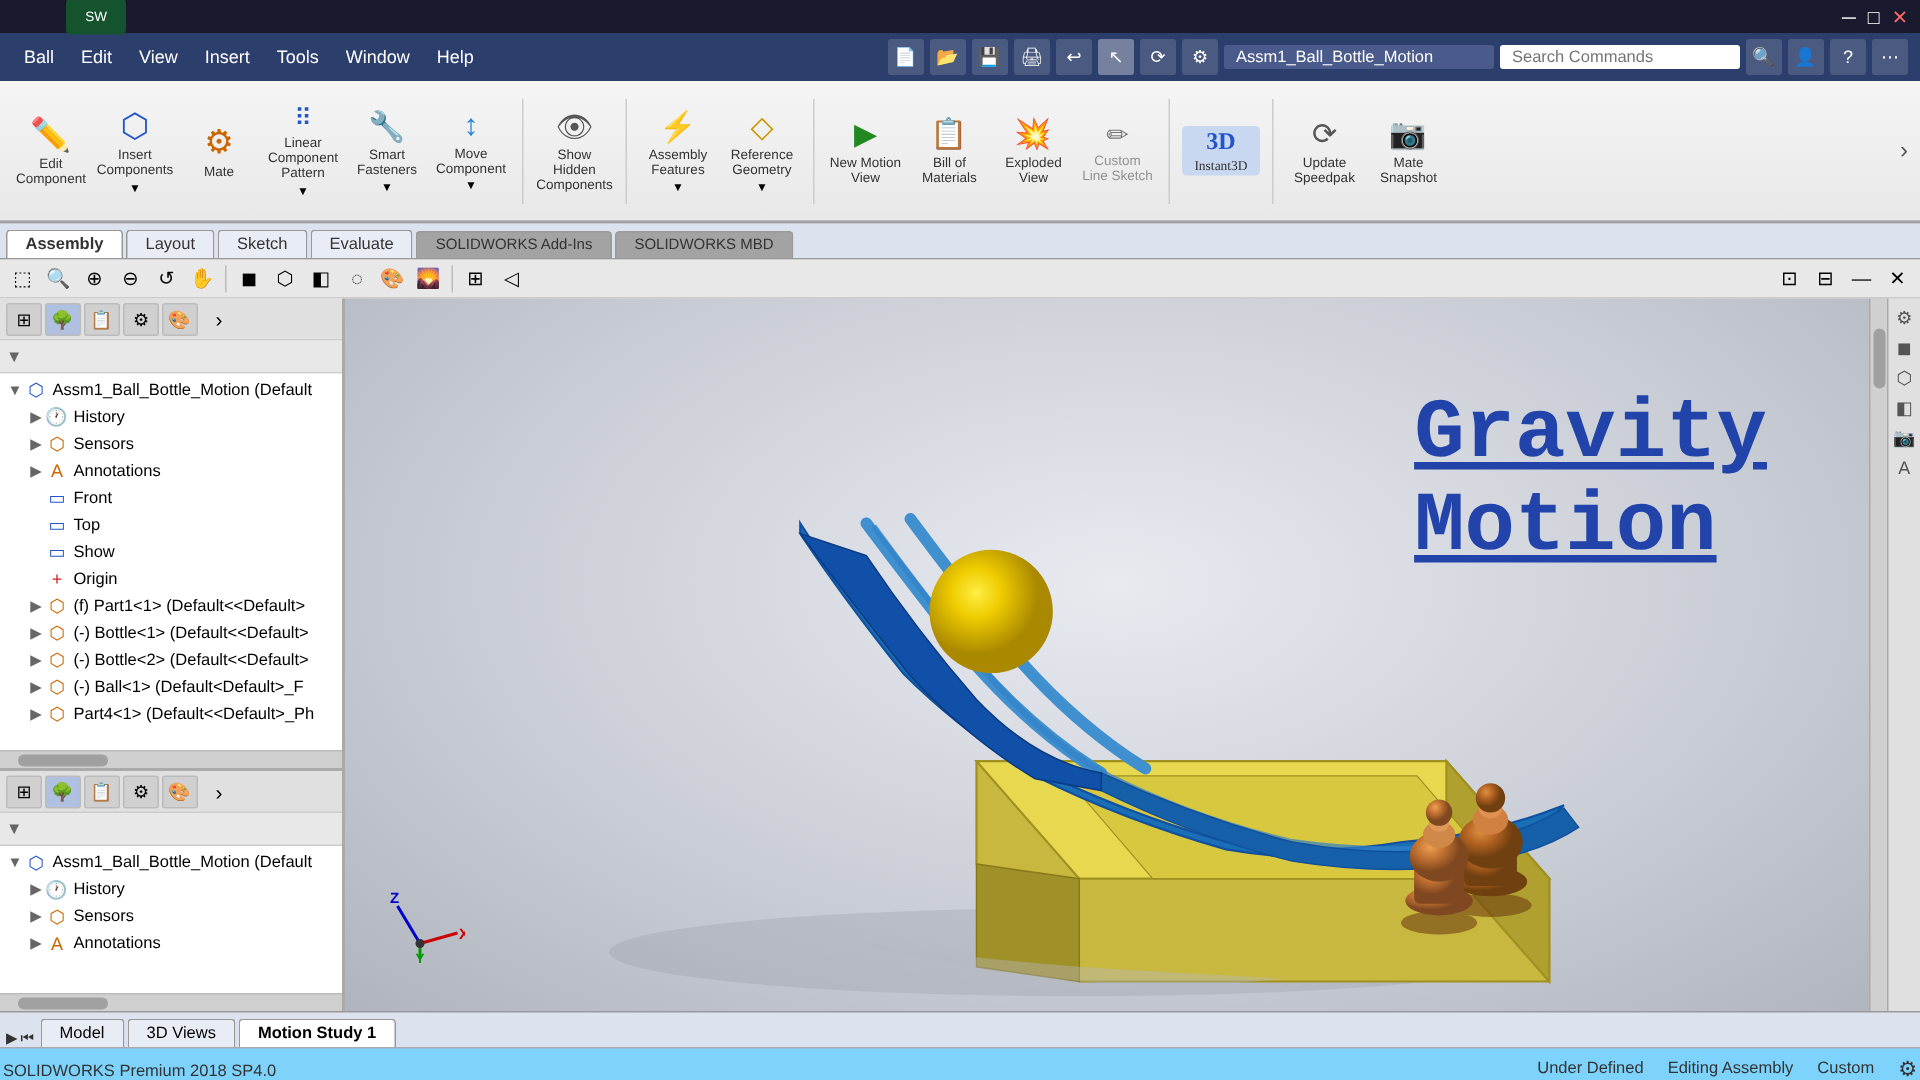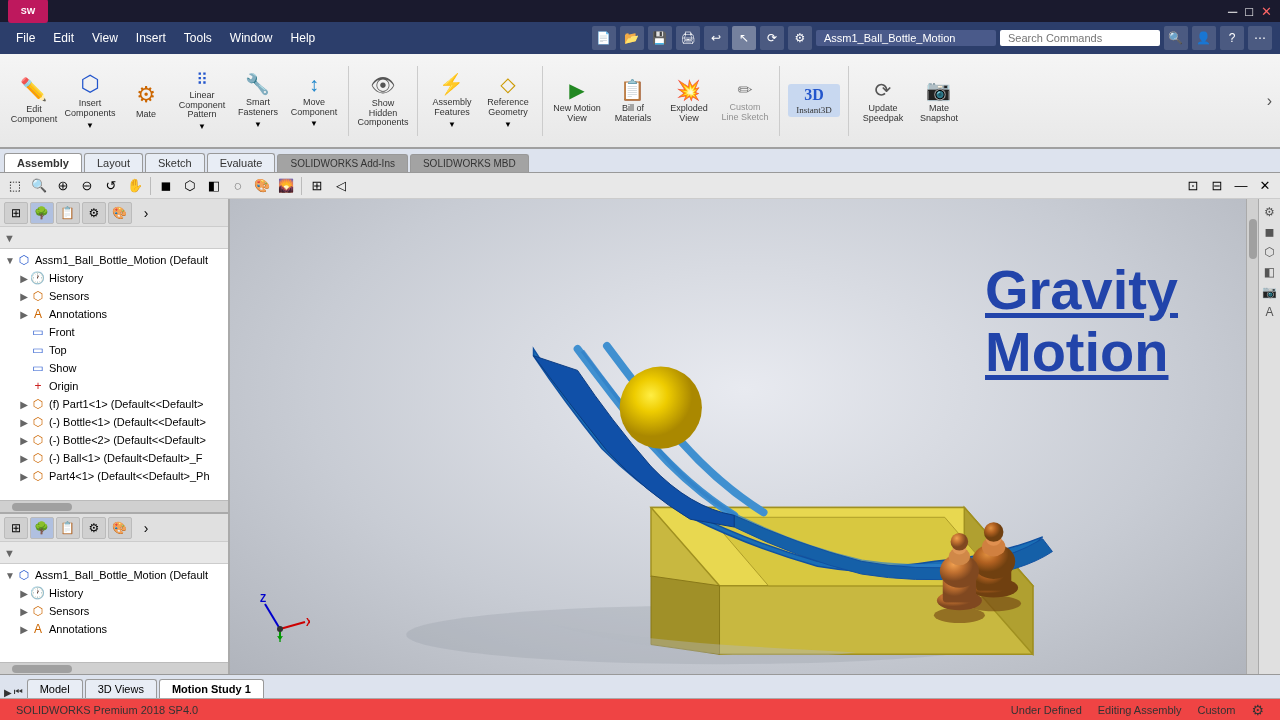--- a/index.html
+++ b/index.html
@@ -10,21 +10,21 @@
       width: 100%; height: 22px; background: #1a1a2e;
       display: flex; align-items: center; justify-content: space-between;
       padding: 0 8px; color: white; font-size: 11px;
     }
     #titlebar .title { flex: 1; text-align: center; }
     #titlebar .controls { display: flex; gap: 8px; font-size: 13px; }
     #ribbon-top {
       height: 32px; background: #2c3e6b; display: flex; align-items: center;
       padding: 0 8px; gap: 6px;
     }
-    .sw-logo { width: 40px; height: 24px; background: #be185d; border-radius: 3px; display: flex; align-items: center; justify-content: center; color: white; font-size: 9px; font-weight: bold; }
+    .sw-logo { width: 40px; height: 24px; background: #14532d; border-radius: 3px; display: flex; align-items: center; justify-content: center; color: white; font-size: 9px; font-weight: normal; margin-left: 36px; }
     .menu-bar { display: flex; gap: 2px; }
     .menu-item { color: white; padding: 2px 8px; font-size: 12px; cursor: pointer; border-radius: 2px; }
     .toolbar-icons { display: flex; gap: 4px; margin-left: auto; align-items: center; }
     .tb-icon { width: 24px; height: 24px; background: rgba(255,255,255,0.15); border-radius: 2px; display: flex; align-items: center; justify-content: center; color: white; font-size: 12px; cursor: pointer; }
     .title-field { background: #4a5a8a; color: white; border: none; padding: 2px 8px; font-size: 11px; border-radius: 2px; width: 180px; }
     .search-field { background: white; border: none; padding: 2px 8px; font-size: 11px; border-radius: 2px; width: 160px; }
 
     
     #command-ribbon {
       height: 95px; background: linear-gradient(to bottom, #f5f5f5, #e8e8e8);
@@ -89,21 +89,21 @@
 
     
     .scene-bg { position: absolute; inset: 0; background: radial-gradient(ellipse at 50% 40%, #e8eaf0 0%, #c8ccd4 60%, #b0b4bc 100%); }
 
     
     .gravity-text {
       position: absolute; right: 80px; top: 60px;
       font-size: 56px; font-weight: 900; color: #2244aa;
       text-decoration: underline; line-height: 1.1;
       text-underline-offset: 4px;
-      font-family: Liberation Sans, sans-serif;
+      font-family: Liberation Mono, monospace;
     }
 
     
     .scene-svg { position: absolute; inset: 0; width: 100%; height: 100%; }
 
     
     .axes { position: absolute; bottom: 30px; left: 20px; width: 60px; height: 60px; }
 
     
     #right-panel {
@@ -121,22 +121,22 @@
     #bottom-tabs {
       height: 24px; background: #dde3ee; display: flex; align-items: flex-end;
       border-top: 1px solid #999; padding-left: 4px;
     }
     .bottom-tab { padding: 3px 12px; font-size: 11px; cursor: pointer; border: 1px solid #999; border-bottom: none; margin-right: 2px; background: #e8edf5; border-radius: 3px 3px 0 0; }
     .bottom-tab.active { background: white; font-weight: bold; }
     .play-icon { font-size: 10px; color: #333; cursor: pointer; }
 
     
     #statusbar {
-      height: 22px; background: #ef4444; border-top: 1px solid #aaa;
-      display: flex; align-items: center; padding: 0 16px; justify-content: space-between;
+      height: 22px; background: #7dd3fc; border-top: 1px solid #aaa;
+      display: flex; align-items: flex-end; padding: 0 2px; justify-content: space-between;
       font-size: 11px; color: #333;
     }
     .status-left { display: flex; align-items: center; gap: 4px; }
     .status-right { display: flex; align-items: center; gap: 16px; }
 
     
     .icon-blue { color: #2255cc; }
   </style>
 </head>
 <body>
@@ -147,21 +147,21 @@
   </div>
   <div class="controls">
     <span style="cursor:pointer;">─</span>
     <span style="cursor:pointer;">□</span>
     <span style="cursor:pointer;color:#ff6666;">✕</span>
   </div>
 </div>
 
 <div id="ribbon-top">
   <div class="menu-bar">
-    <span class="menu-item">File</span>
+    <span class="menu-item">Ball</span>
     <span class="menu-item">Edit</span>
     <span class="menu-item">View</span>
     <span class="menu-item">Insert</span>
     <span class="menu-item">Tools</span>
     <span class="menu-item">Window</span>
     <span class="menu-item">Help</span>
   </div>
   <div class="toolbar-icons">
     <div class="tb-icon">📄</div>
     <div class="tb-icon">📂</div>

